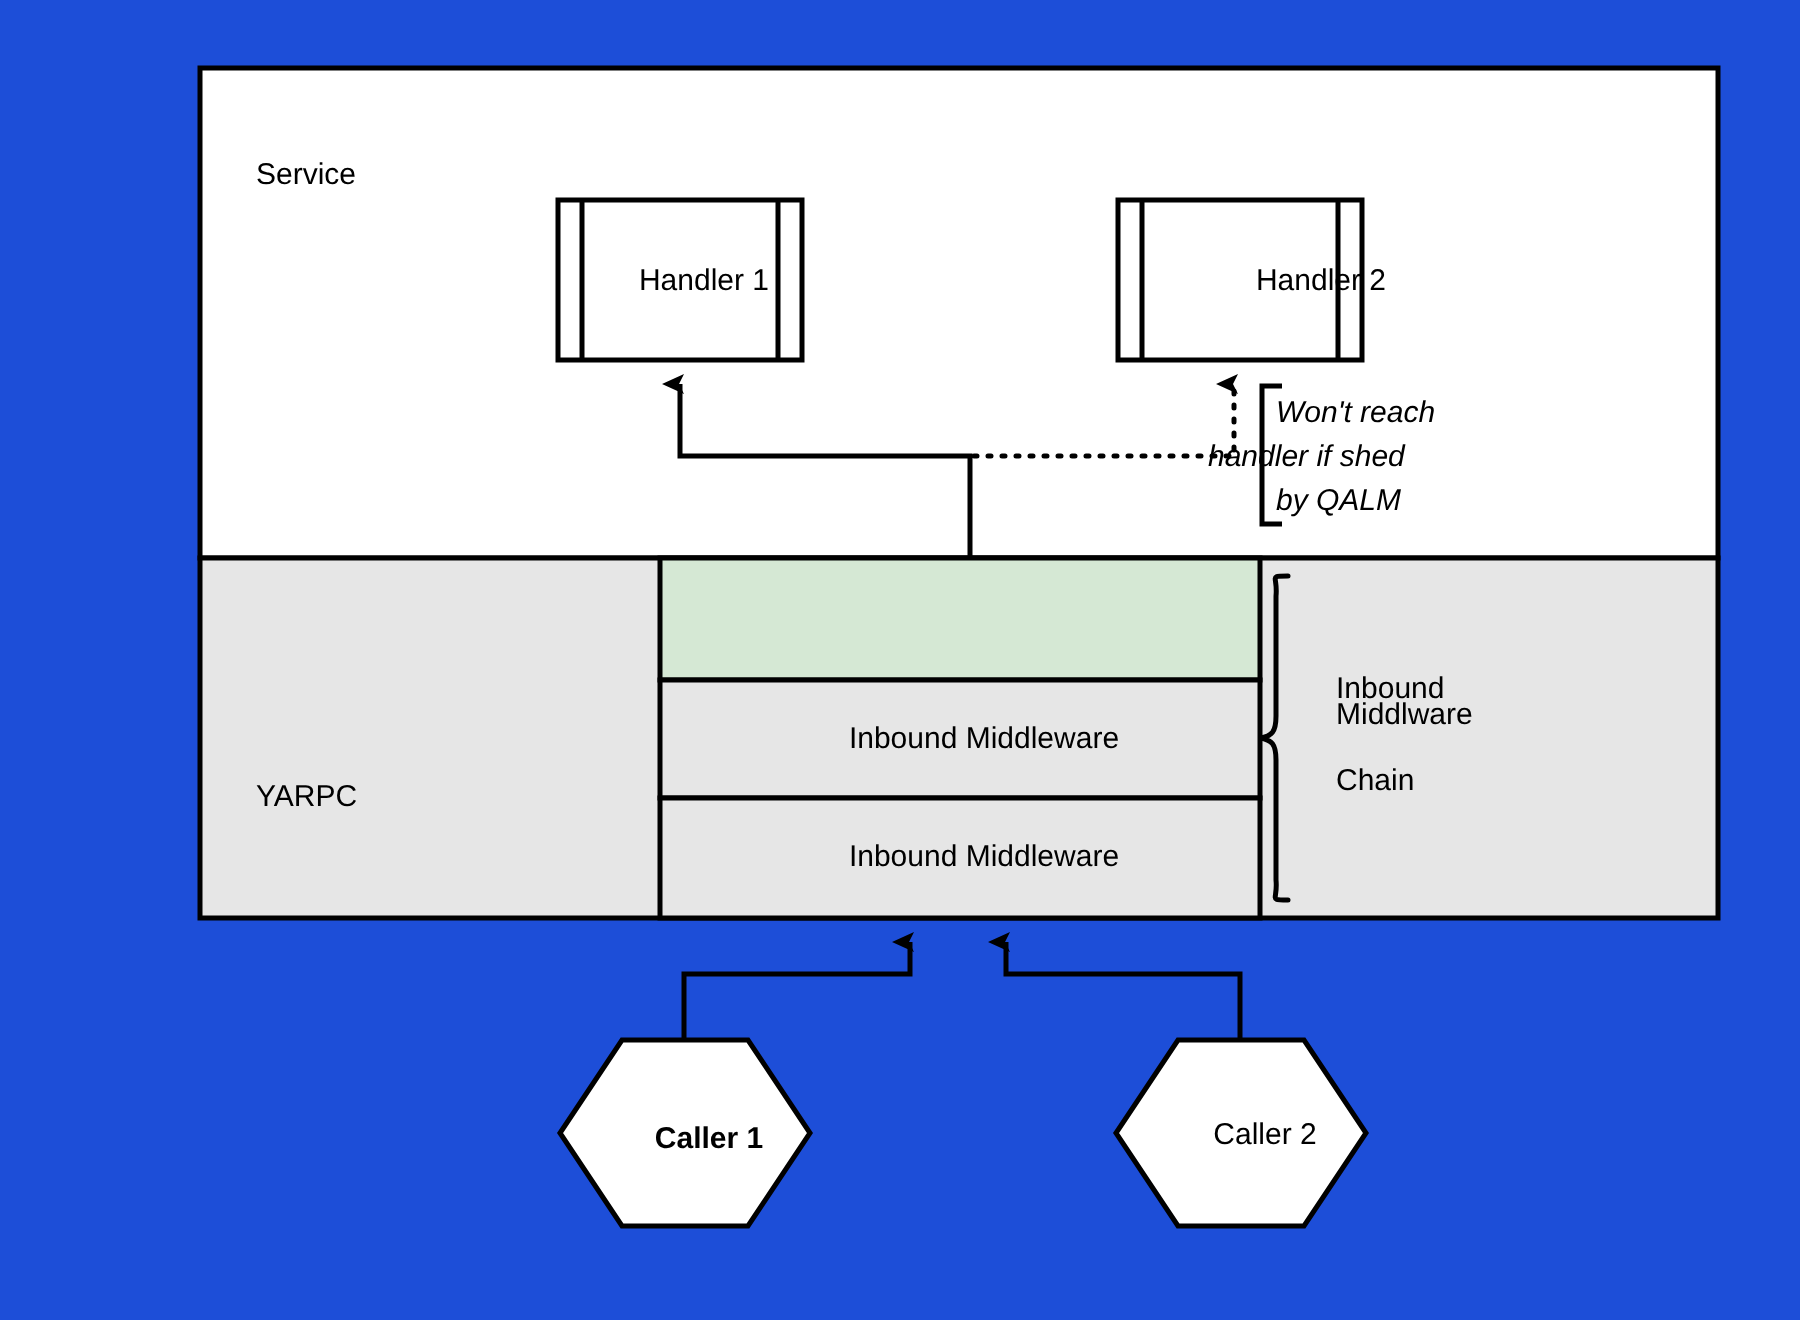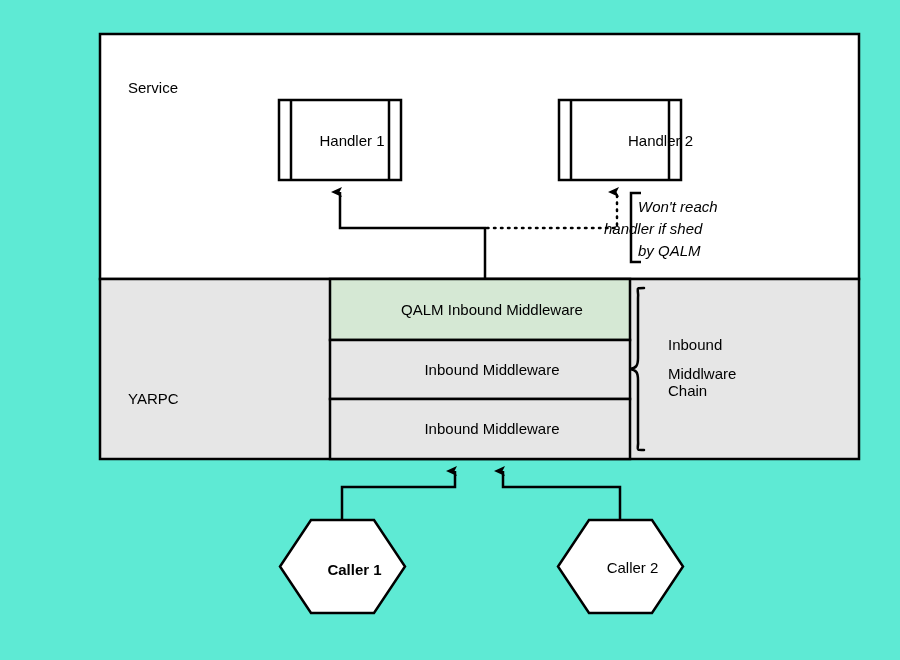--- a/index.html
+++ b/index.html
@@ -12,21 +12,21 @@
     width: 900px;
     height: 660px;
     font-family: "Liberation Sans", sans-serif;
     color: #000000;
     overflow: hidden;
   }
   #canvas {
     position: relative;
     width: 900px;
     height: 660px;
-    background: #5eead4;
+    background: #1d4ed8;
   }
   svg#diagram {
     position: absolute;
     left: 0;
     top: 0;
     width: 900px;
     height: 660px;
   }
   .lbl {
     position: absolute;
@@ -110,27 +110,26 @@
   <div class="lbl lbl-center" style="left:279px; top:131px; width:122px;">Handler 1</div>
 
   <div class="lbl lbl-center" style="left:559px; top:131px; width:122px;text-align:right;">Handler 2</div>
 
   <div class="lbl lbl-left note-text" style="left:638px; top:196px;">Won't reach</div>
   <div class="lbl lbl-left note-text" style="left:604px; top:218px;text-align:center;">handler if shed</div>
   <div class="lbl lbl-left note-text" style="left:638px; top:240px;">by QALM</div>
 
   <div class="lbl lbl-left" style="left:128px; top:389px;">YARPC</div>
 
-  <div class="lbl lbl-center" style="left:330px; top:300px; width:300px;">QALM Inbound Middleware</div>
 
   <div class="lbl lbl-center" style="left:330px; top:360px; width:300px;">Inbound Middleware</div>
 
   <div class="lbl lbl-center" style="left:330px; top:419px; width:300px;">Inbound Middleware</div>
 
   <div class="lbl lbl-left" style="left:668px; top:335px;">Inbound</div>
-  <div class="lbl lbl-left" style="left:668px; top:364px;">Middlware</div>
+  <div class="lbl lbl-left" style="left:668px; top:348px;">Middlware</div>
   <div class="lbl lbl-left" style="left:668px; top:381px;">Chain</div>
 
   <div class="lbl lbl-center" style="left:280px; top:560px; width:125px;font-weight:bold;">Caller 1</div>
 
   <div class="lbl lbl-center" style="left:558px; top:558px; width:125px;">Caller 2</div>
 
 </div>
 
 </body></html>

